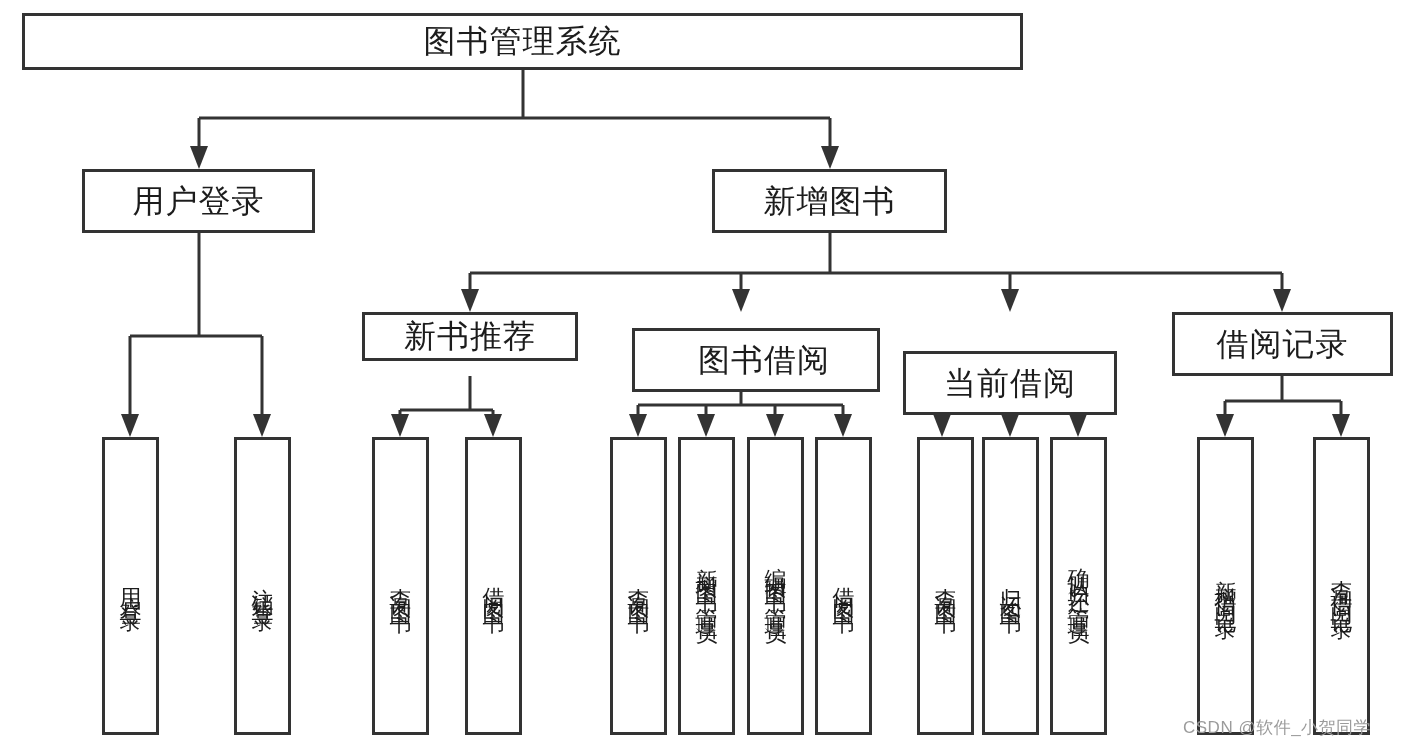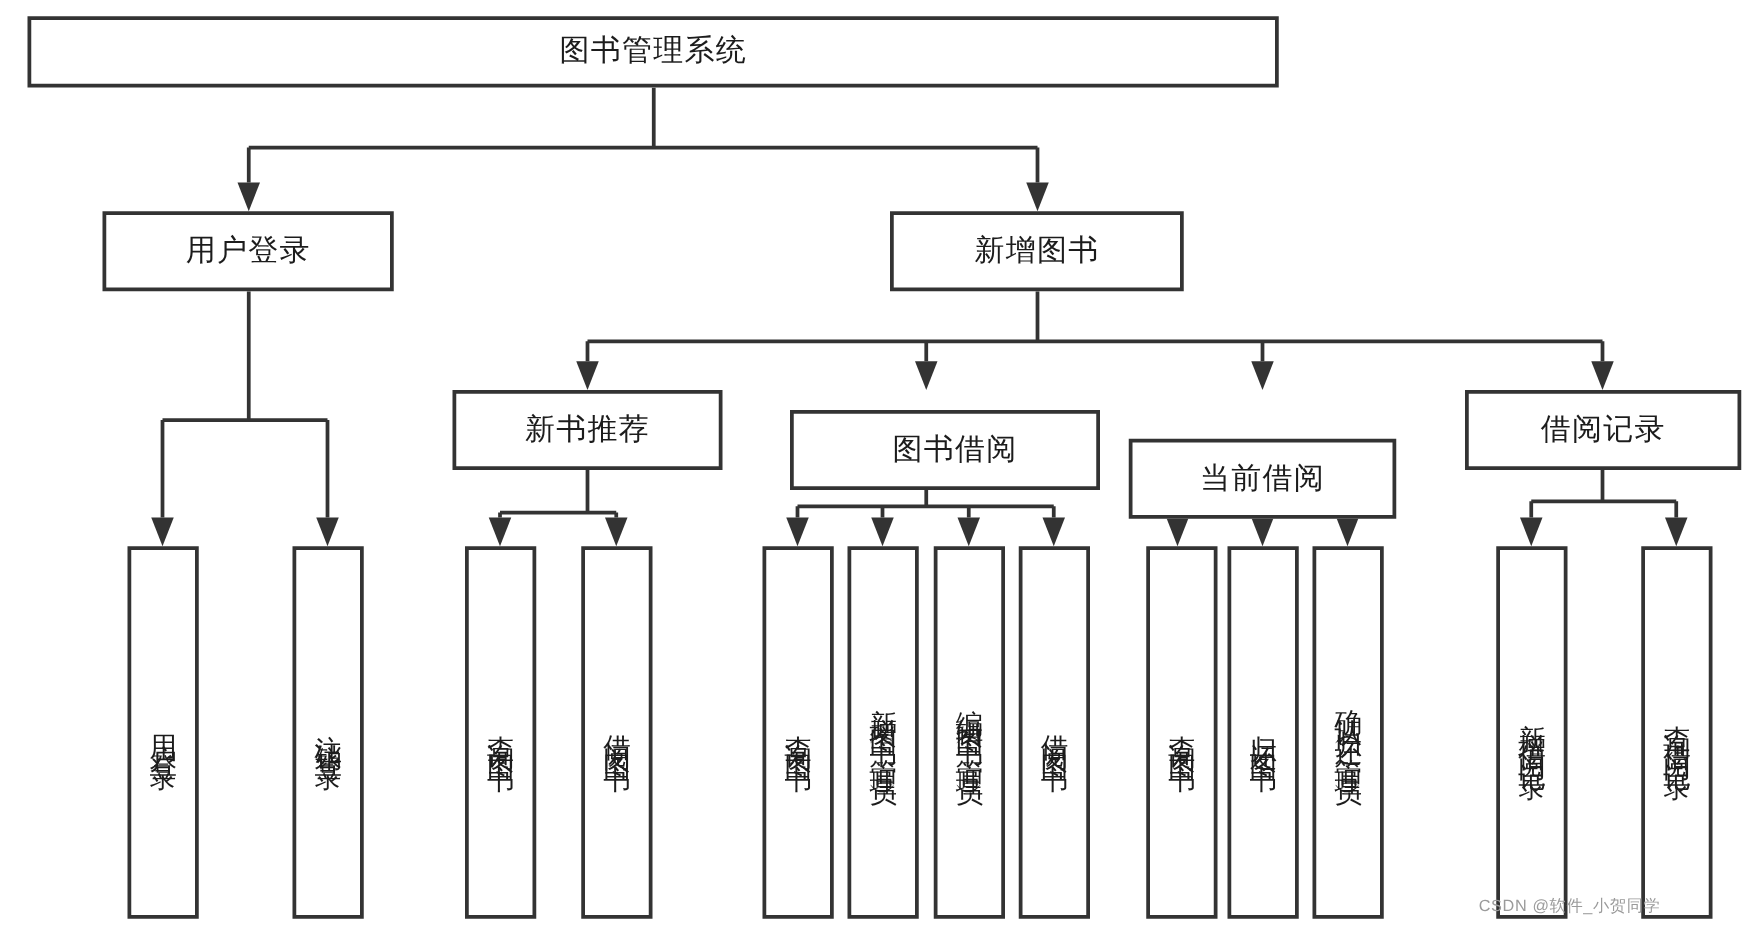--- a/index.html
+++ b/index.html
@@ -19,33 +19,33 @@
     box-sizing: border-box;
     border: 3px solid #333333;
     background: #ffffff;
     color: #1c1c1c;
     display: flex;
     align-items: center;
     justify-content: center;
     z-index: 2;
     text-align: center;
   }
-  .hbox { font-size: 24px; letter-spacing: 1px; line-height: 1.2; }
+  .hbox { font-size: 32px; letter-spacing: 1px; line-height: 1.2; }
   .vbox {
     writing-mode: vertical-rl;
     text-orientation: mixed;
     font-size: 22px;
     letter-spacing: 8px;
     line-height: 1;
   }
   .watermark {
     position: absolute;
     left: 1183px;
     top: 716px;
-    font-size: 13px;
+    font-size: 17px;
     color: #9b9b9b;
     letter-spacing: 0.5px;
     z-index: 3;
     white-space: nowrap;
   }
 </style>
 </head>
 <body>
 
 <div class="canvas">
@@ -91,21 +91,21 @@
       <polygon points="1216,414 1234,414 1225,437"></polygon>
       <polygon points="1332,414 1350,414 1341,437"></polygon>
     </g>
   </svg>
 
   <div class="box hbox" style="left:22px; top:13px; width:1001px; height:57px;">图书管理系统</div>
 
   <div class="box hbox" style="left:82px; top:169px; width:233px; height:64px;">用户登录</div>
   <div class="box hbox" style="left:712px; top:169px; width:235px; height:64px;">新增图书</div>
 
-  <div class="box hbox" style="left:362px; top:312px; width:216px; height:64px;">新书推荐</div>
+  <div class="box hbox" style="left:362px; top:312px; width:216px; height:49px;">新书推荐</div>
   <div class="box hbox" style="left:632px; top:328px; width:248px; height:64px;padding-left:16px;">图书借阅</div>
   <div class="box hbox" style="left:903px; top:312px; width:214px; height:64px;margin-top:39px;">当前借阅</div>
   <div class="box hbox" style="left:1172px; top:312px; width:221px; height:64px;">借阅记录</div>
 
   <div class="box vbox" style="left:102px; top:437px; width:57px; height:298px;">用户登录</div>
   <div class="box vbox" style="left:234px; top:437px; width:57px; height:298px;">注销登录</div>
 
   <div class="box vbox" style="left:372px; top:437px; width:57px; height:298px;">查询图书</div>
   <div class="box vbox" style="left:465px; top:437px; width:57px; height:298px;">借阅图书</div>
 

